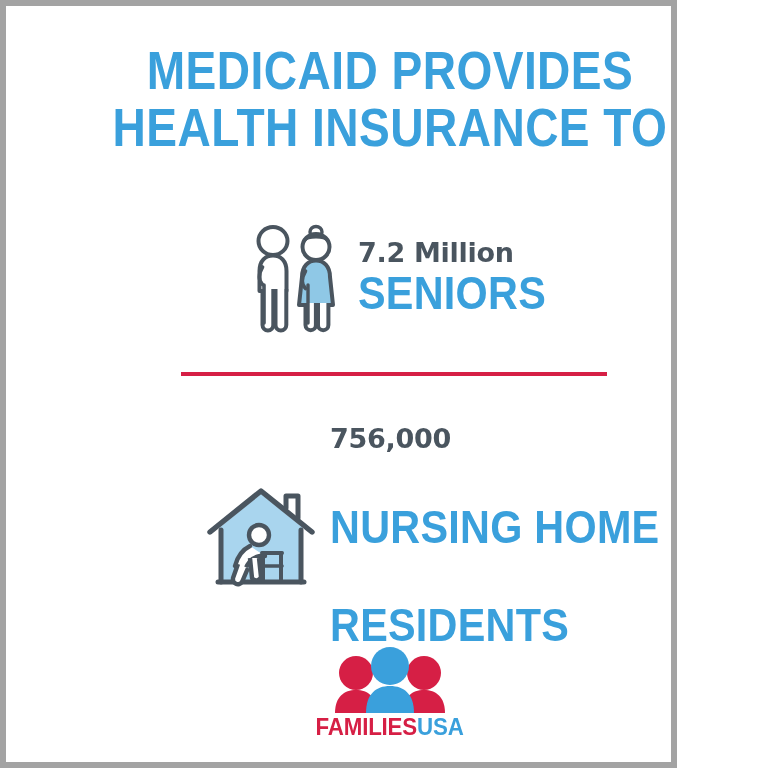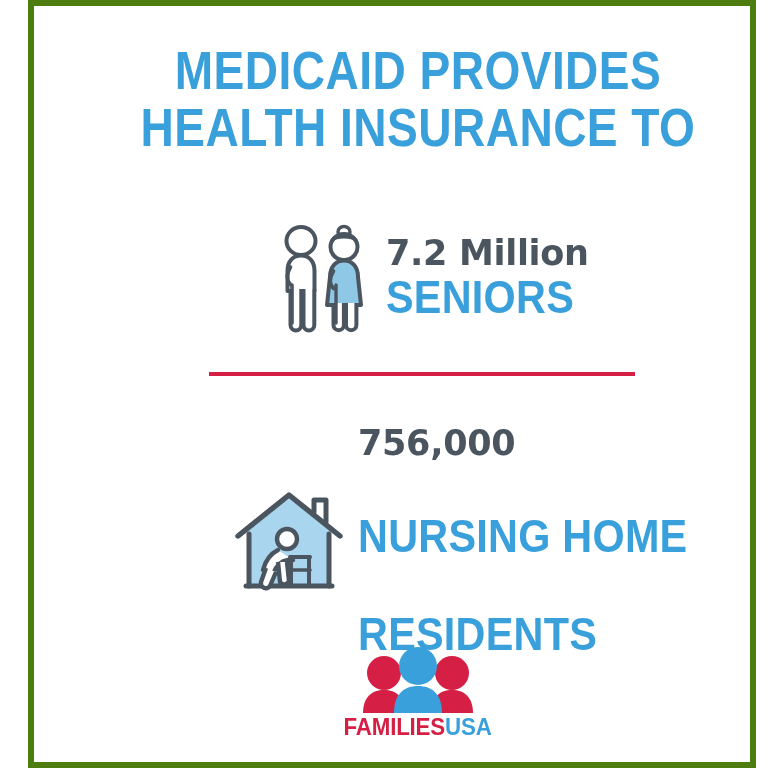--- a/index.html
+++ b/index.html
@@ -3,28 +3,27 @@
 <meta charset="utf-8">
 <style>
   html, body {
     margin: 0;
     padding: 0;
     background: #ffffff;
   }
 
   .canvas {
     position: relative;
-    width: 728px;
+    width: 677px;
     height: 768px;
     background: #ffffff;
-    border: 6px solid #4d7c0f;
+    border: 6px solid #a3a3a3;
     box-sizing: border-box;
     font-family: "Liberation Sans", sans-serif;
     overflow: hidden;
-    margin-left: 28px;
   }
 
   
   .title {
     position: absolute;
     top: 36px;
     left: 0;
     width: 768px;
     text-align: center;
     color: #3AA0DC;
@@ -56,21 +55,21 @@
   .stat-text {
     display: flex;
     flex-direction: column;
     justify-content: center;
   }
 
   .stat-number {
     color: #4A555F;
     font-family: "DejaVu Sans", sans-serif;
     font-weight: bold;
-    font-size: 35px;
+    font-size: 27px;
     line-height: 1.12;
     letter-spacing: -0.3px;
     white-space: nowrap;
   }
 
   .stat-label {
     color: #3AA0DC;
     font-family: "Liberation Sans Narrow", "Liberation Sans", sans-serif;
     font-weight: bold;
     font-size: 47px;

